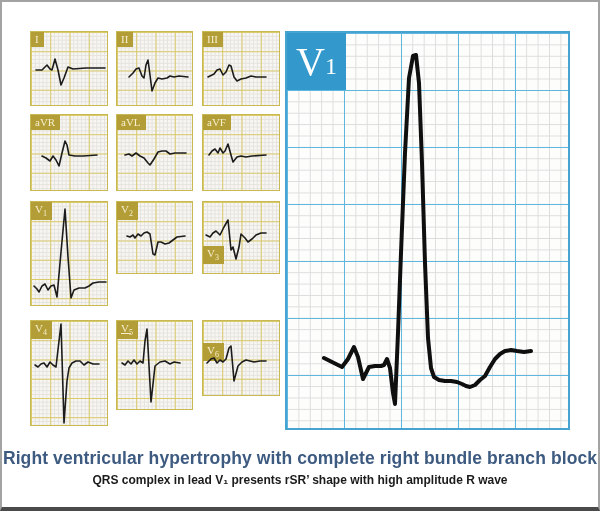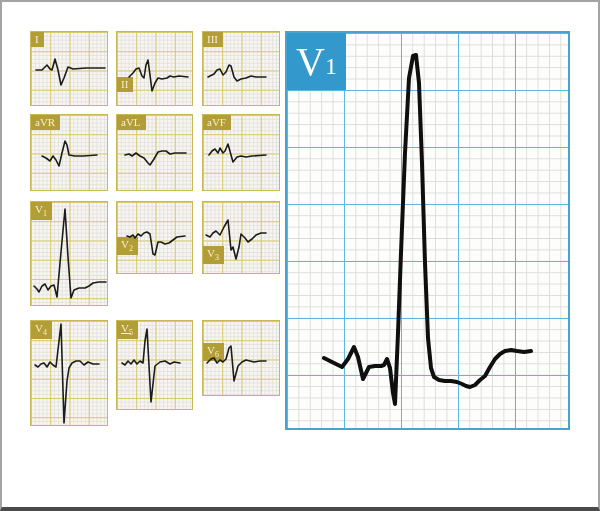--- a/index.html
+++ b/index.html
@@ -56,21 +56,21 @@
 
 <div id="frame">
   <div id="panel-layer">
       <div class="panel" style="left: 28px; top: 29px; width: 78px; height: 75px; background-color: rgb(247, 246, 242); border: 1px solid rgb(201, 185, 85); background-image: linear-gradient(rgb(217, 201, 104) 1px, transparent 1px), linear-gradient(90deg, rgb(217, 201, 104) 1px, transparent 1px), linear-gradient(rgb(228, 227, 222) 1px, transparent 1px), linear-gradient(90deg, rgb(228, 227, 222) 1px, transparent 1px); background-size: 19.25px 19.25px, 19.25px 19.25px, 3.85px 3.85px, 3.85px 3.85px;">
         <div class="lead-label gold" style="background: rgb(178, 157, 54); color: rgb(246, 238, 205);"><span>I</span></div>
         <svg width="78" height="75">
           <polyline points="5,38 11,38 14,35 16,33 19,37 21,38 24,27 27,38 30,53 33,46 37,35 42,37 55,36 74,36" fill="none" stroke="#1c1c1c" stroke-width="1.6" stroke-linejoin="round" stroke-linecap="round"></polyline>
         </svg>
       </div>
       <div class="panel" style="left: 114px; top: 29px; width: 77px; height: 75px; background-color: rgb(247, 246, 242); border: 1px solid rgb(201, 185, 85); background-image: linear-gradient(rgb(217, 201, 104) 1px, transparent 1px), linear-gradient(90deg, rgb(217, 201, 104) 1px, transparent 1px), linear-gradient(rgb(228, 227, 222) 1px, transparent 1px), linear-gradient(90deg, rgb(228, 227, 222) 1px, transparent 1px); background-size: 19.25px 19.25px, 19.25px 19.25px, 3.85px 3.85px, 3.85px 3.85px;">
-        <div class="lead-label gold" style="background: rgb(178, 157, 54); color: rgb(246, 238, 205); margin-top: 45px;"><span>II</span></div>
+        <div class="lead-label gold" style="background: rgb(178, 157, 54); color: rgb(246, 238, 205);"><span>II</span></div>
         <svg width="77" height="75">
           <polyline points="12,45 16,41 19,37 22,36 25,44 27,46 29,33 31,28 33,43 35,59 38,51 41,46 45,47 50,46 53,44 57,45 62,44 71,45" fill="none" stroke="#1c1c1c" stroke-width="1.6" stroke-linejoin="round" stroke-linecap="round"></polyline>
         </svg>
       </div>
       <div class="panel" style="left: 200px; top: 29px; width: 78px; height: 75px; background-color: rgb(247, 246, 242); border: 1px solid rgb(201, 185, 85); background-image: linear-gradient(rgb(217, 201, 104) 1px, transparent 1px), linear-gradient(90deg, rgb(217, 201, 104) 1px, transparent 1px), linear-gradient(rgb(228, 227, 222) 1px, transparent 1px), linear-gradient(90deg, rgb(228, 227, 222) 1px, transparent 1px); background-size: 19.25px 19.25px, 19.25px 19.25px, 3.85px 3.85px, 3.85px 3.85px;">
         <div class="lead-label gold" style="background: rgb(178, 157, 54); color: rgb(246, 238, 205);"><span>III</span></div>
         <svg width="78" height="75">
           <polyline points="5,45 11,42 14,38 17,37 20,43 23,40 26,33 28,34 31,45 34,49 38,47 43,46 48,44 53,45 63,45" fill="none" stroke="#1c1c1c" stroke-width="1.6" stroke-linejoin="round" stroke-linecap="round"></polyline>
         </svg>
       </div>
@@ -92,21 +92,21 @@
           <polyline points="6,40 9,36 12,34 15,38 17,33 20,38 22,36 25,29 28,40 30,47 34,42 38,41 43,42 49,41 63,40" fill="none" stroke="#1c1c1c" stroke-width="1.6" stroke-linejoin="round" stroke-linecap="round"></polyline>
         </svg>
       </div>
       <div class="panel" style="left: 28px; top: 199px; width: 78px; height: 105px; background-color: rgb(247, 246, 242); border: 1px solid rgb(201, 185, 85); background-image: linear-gradient(rgb(217, 201, 104) 1px, transparent 1px), linear-gradient(90deg, rgb(217, 201, 104) 1px, transparent 1px), linear-gradient(rgb(228, 227, 222) 1px, transparent 1px), linear-gradient(90deg, rgb(228, 227, 222) 1px, transparent 1px); background-size: 19.25px 19.25px, 19.25px 19.25px, 3.85px 3.85px, 3.85px 3.85px;">
         <div class="lead-label gold" style="background: rgb(178, 157, 54); color: rgb(246, 238, 205); text-align: center;"><span>V</span><sub>1</sub></div>
         <svg width="78" height="105">
           <polyline points="3,84 6,87 8,90 11,84 14,82 17,88 20,84 23,83 26,95 30,50 34,7 37,55 40,96 43,88 48,86 54,86 58,84 62,81 68,80 75,80" fill="none" stroke="#1c1c1c" stroke-width="1.6" stroke-linejoin="round" stroke-linecap="round"></polyline>
         </svg>
       </div>
       <div class="panel" style="left: 114px; top: 199px; width: 77px; height: 73px; background-color: rgb(247, 246, 242); border: 1px solid rgb(201, 185, 85); background-image: linear-gradient(rgb(217, 201, 104) 1px, transparent 1px), linear-gradient(90deg, rgb(217, 201, 104) 1px, transparent 1px), linear-gradient(rgb(228, 227, 222) 1px, transparent 1px), linear-gradient(90deg, rgb(228, 227, 222) 1px, transparent 1px); background-size: 19.25px 19.25px, 19.25px 19.25px, 3.85px 3.85px, 3.85px 3.85px;">
-        <div class="lead-label gold" style="background: rgb(178, 157, 54); color: rgb(246, 238, 205); margin-top: 35px;"><span>V</span><sub>2</sub></div>
+        <div class="lead-label gold" style="background: rgb(178, 157, 54); color: rgb(246, 238, 205);"><span>V</span><sub>2</sub></div>
         <svg width="77" height="73">
           <polyline points="10,34 13,35 16,33 18,36 21,32 24,34 27,31 30,30 33,32 36,52 38,53 41,40 44,40 48,42 52,41 56,38 60,35 68,34" fill="none" stroke="#1c1c1c" stroke-width="1.6" stroke-linejoin="round" stroke-linecap="round"></polyline>
         </svg>
       </div>
       <div class="panel" style="left: 200px; top: 199px; width: 78px; height: 73px; background-color: rgb(247, 246, 242); border: 1px solid rgb(201, 185, 85); background-image: linear-gradient(rgb(217, 201, 104) 1px, transparent 1px), linear-gradient(90deg, rgb(217, 201, 104) 1px, transparent 1px), linear-gradient(rgb(228, 227, 222) 1px, transparent 1px), linear-gradient(90deg, rgb(228, 227, 222) 1px, transparent 1px); background-size: 19.25px 19.25px, 19.25px 19.25px, 3.85px 3.85px, 3.85px 3.85px;">
         <div class="lead-label gold" style="background: rgb(178, 157, 54); color: rgb(246, 238, 205); margin-top: 44px;"><span>V</span><sub>3</sub></div>
         <svg width="78" height="73">
           <polyline points="3,33 7,35 10,31 13,29 17,33 21,25 25,18 28,48 30,45 33,57 36,45 38,32 42,36 45,40 49,37 53,33 58,31 63,31" fill="none" stroke="#1c1c1c" stroke-width="1.6" stroke-linejoin="round" stroke-linecap="round"></polyline>
         </svg>
       </div>
@@ -131,13 +131,15 @@
       <div class="panel" style="left: 283px; top: 29px; width: 285px; height: 399px; background-color: rgb(253, 253, 252); border: 2px solid rgb(71, 164, 209); background-image: linear-gradient(rgb(95, 182, 222) 1px, transparent 1px), linear-gradient(90deg, rgb(95, 182, 222) 1px, transparent 1px), linear-gradient(rgb(221, 221, 221) 1px, transparent 1px), linear-gradient(90deg, rgb(221, 221, 221) 1px, transparent 1px); background-size: 57px 57px, 57px 57px, 11.4px 11.4px, 11.4px 11.4px;">
         <div class="lead-label blue" style="background: rgb(51, 153, 204); color: rgb(255, 255, 255);">
           <span>V</span>
           <sub>1</sub>
         </div>
         <svg width="285" height="399">
           <polyline points="37,325 45,329 55,334 61,326 67,314 71,324 76,346 82,334 88,333 94,333 97,332 100,326 103,335 106,360 108,371 111,300 114,220 118,120 122,45 126,23 129,22 132,50 135,130 138,230 141,305 144,335 147,344 152,347 158,348 164,348 170,349 175,351 179,353 183,354 188,352 193,347 198,343 203,334 208,326 213,321 218,318 224,317 230,318 237,319 244,318" fill="none" stroke="#0f0f0f" stroke-width="4" stroke-linejoin="round" stroke-linecap="round"></polyline>
         </svg>
       </div>
     </div>
+  <div class="caption-title">Right ventricular hypertrophy with complete right bundle branch block</div>
+  <div class="caption-subtitle">QRS complex in lead V₁ presents rSR’ shape with high amplitude R wave</div>
 </div>
 
 </body></html>

